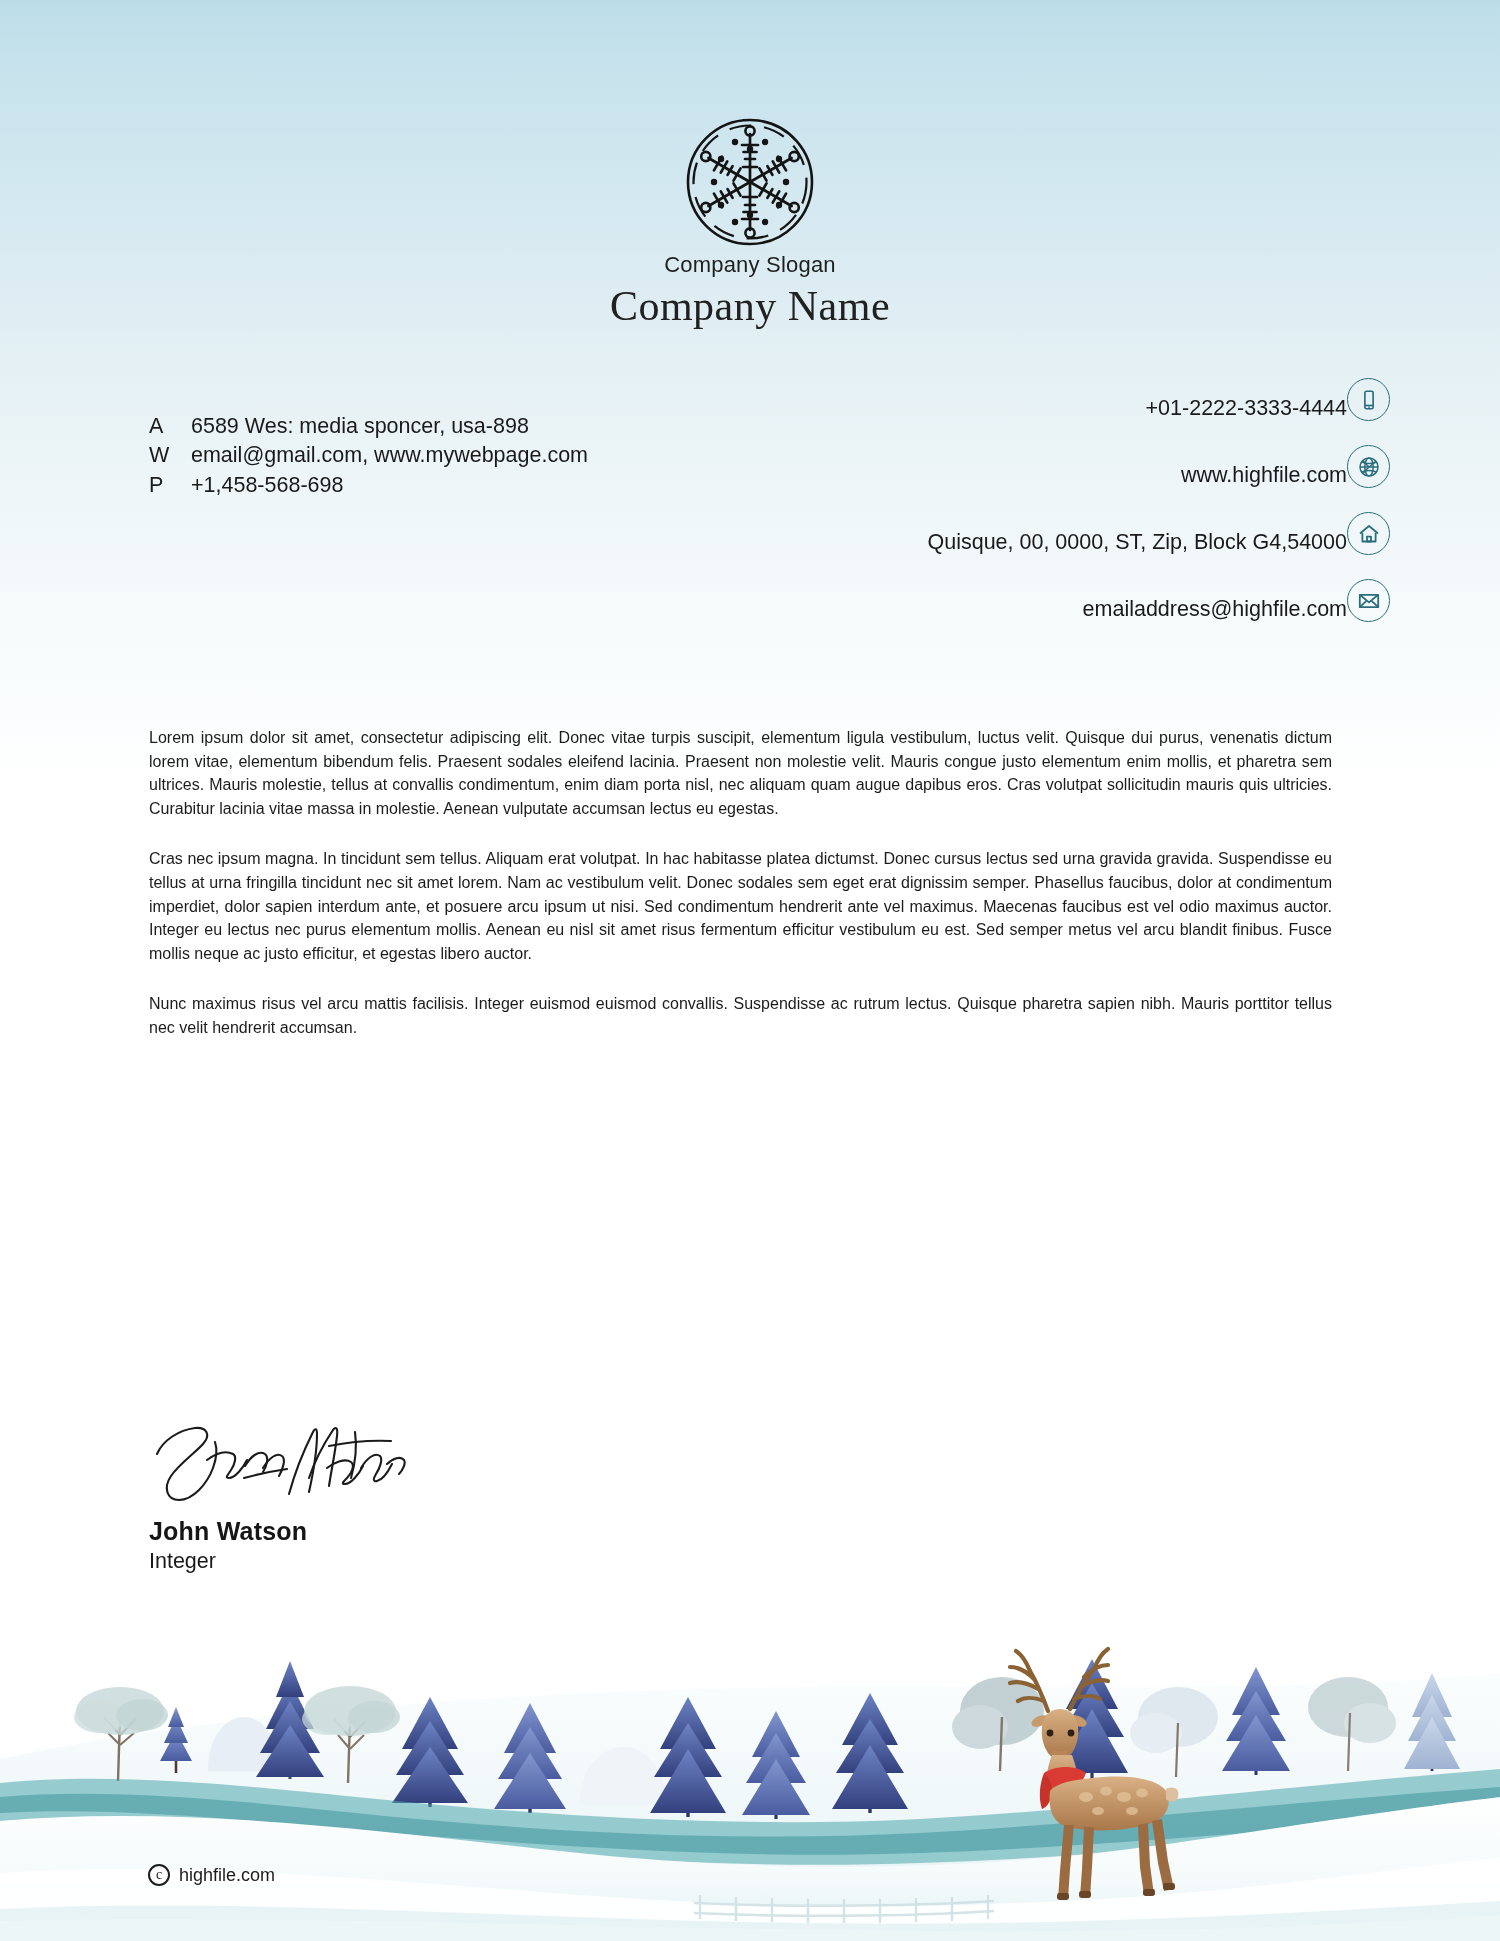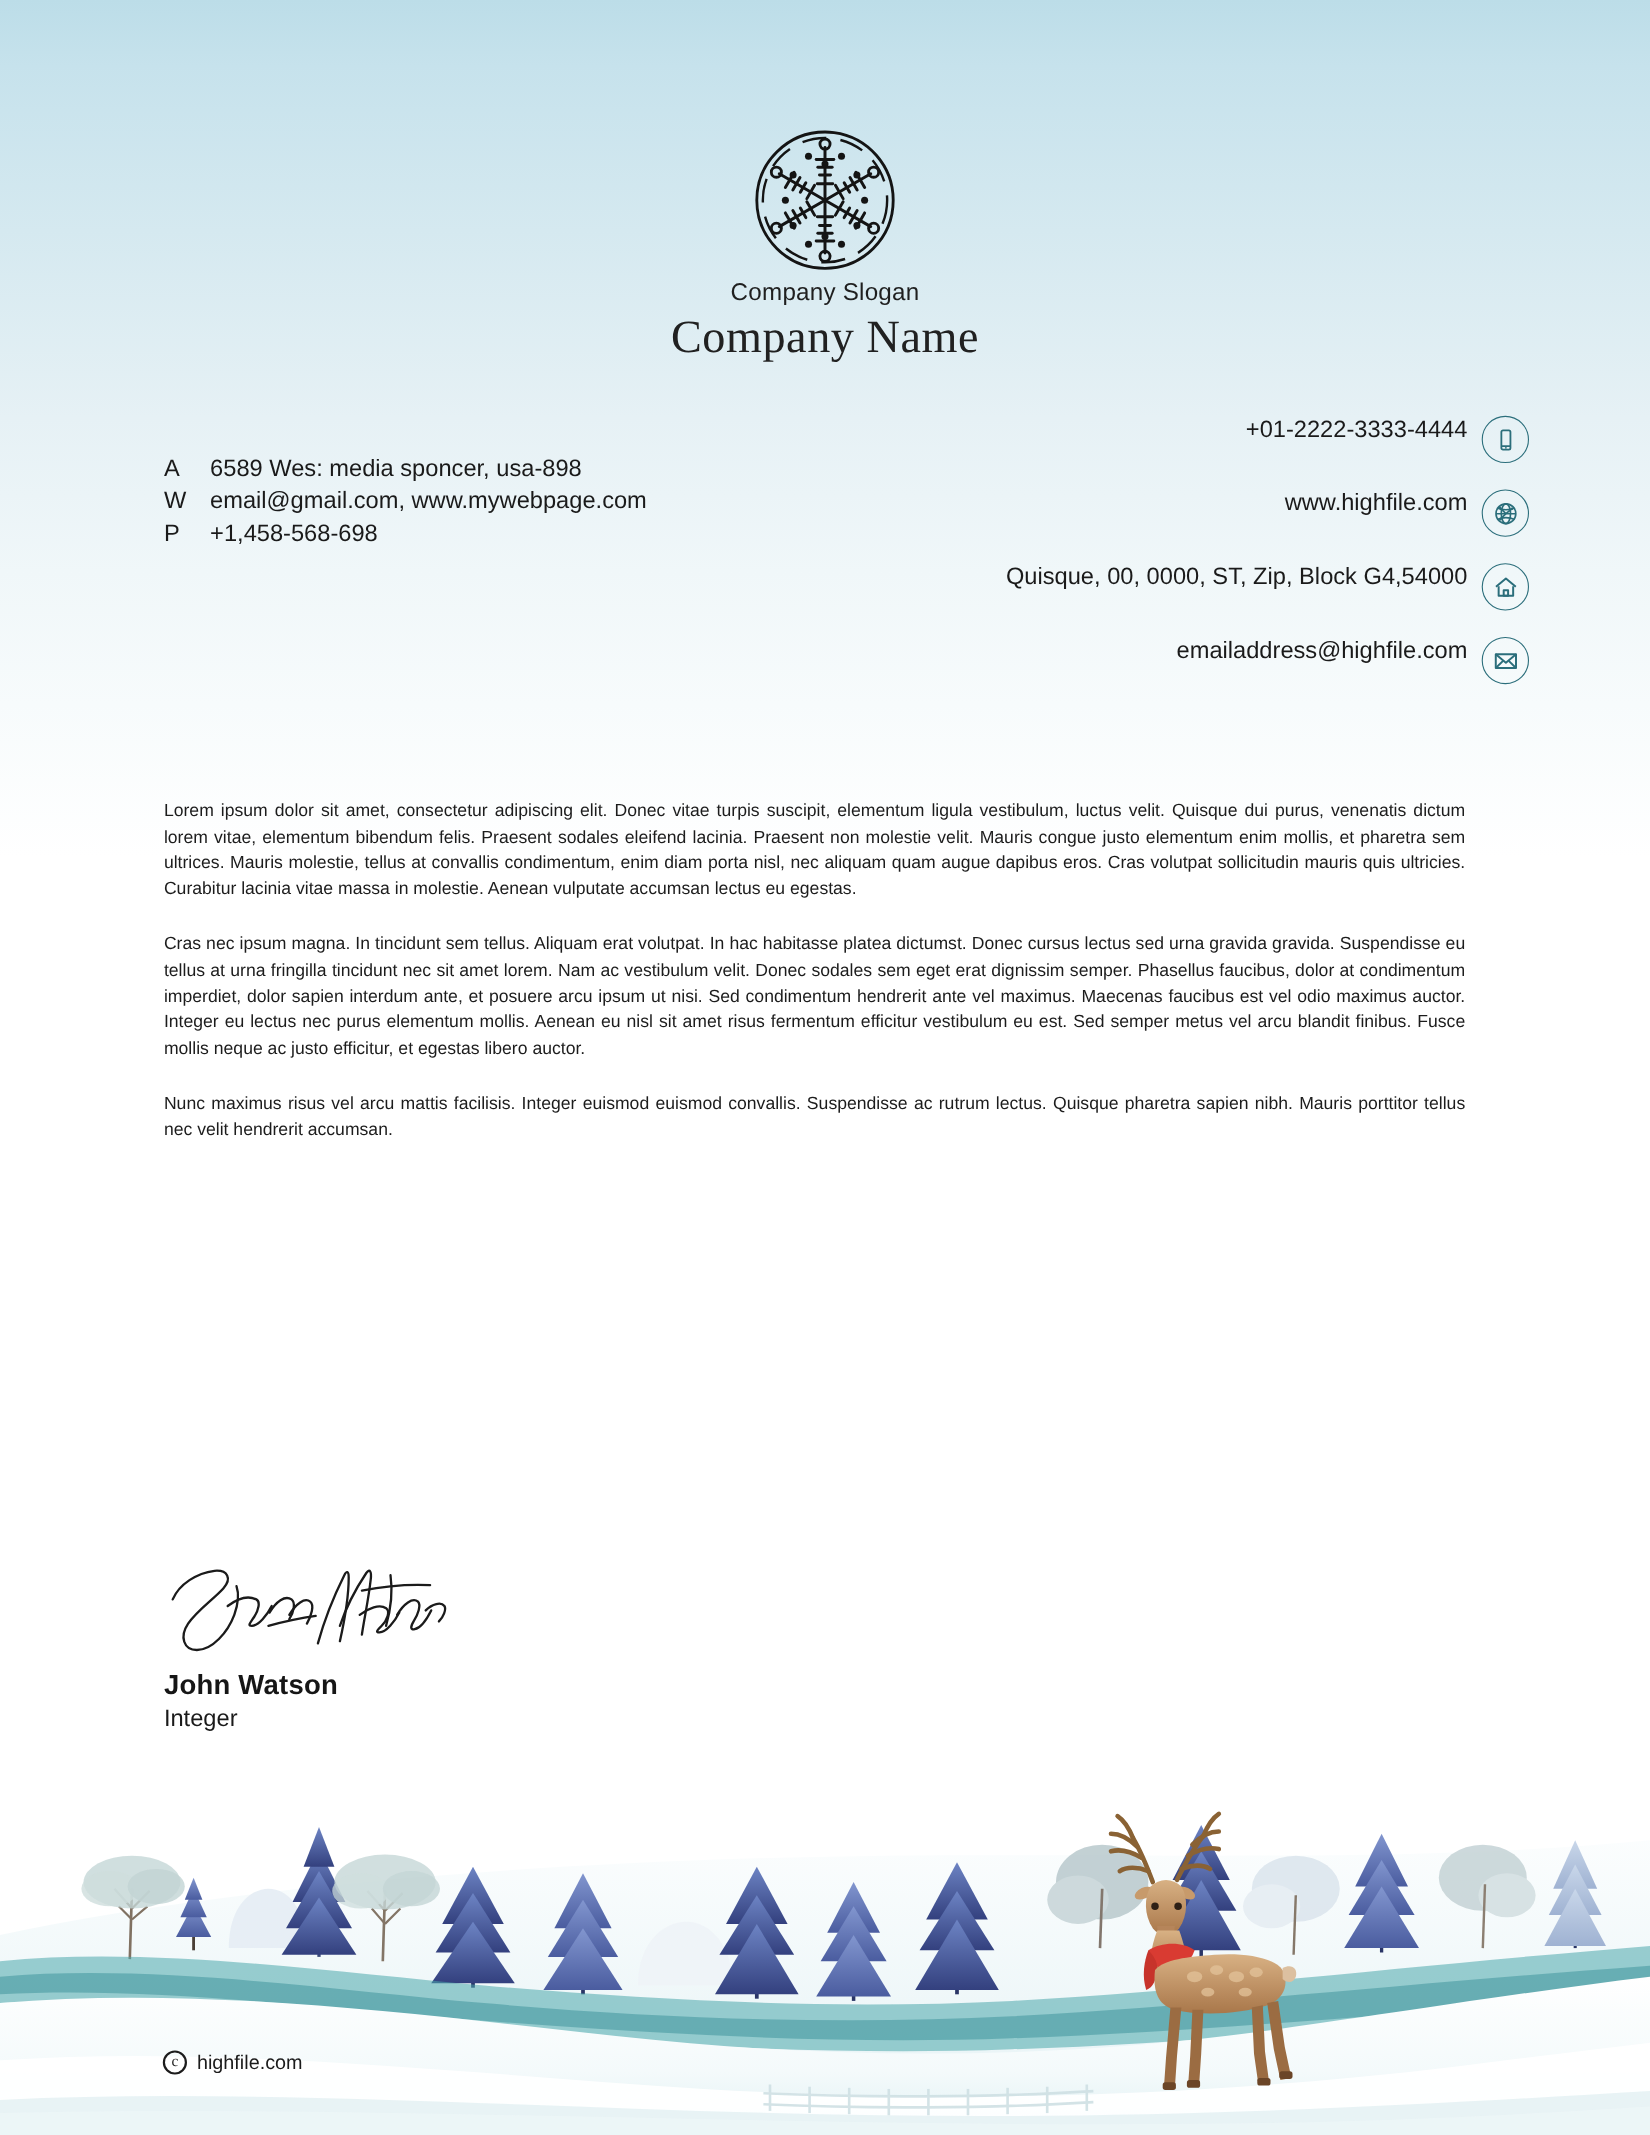--- a/index.html
+++ b/index.html
@@ -83,23 +83,22 @@
   
   #contact-rows {
     display: flex;
     flex-direction: column;
     align-items: flex-end;
     gap: 24px;
     margin-top: -4px;
   }
   .contact-row {
     display: flex;
-    align-items: flex-start;
+    align-items: flex-end;
     justify-content: flex-end;
-    gap: 13px;
   }
   .contact-text {
     font-size: 21.5px;
     color: #1a1a1a;
     white-space: nowrap;
   }
   .contact-icon {
     width: 43px;
     height: 43px;
     flex: 0 0 43px;

